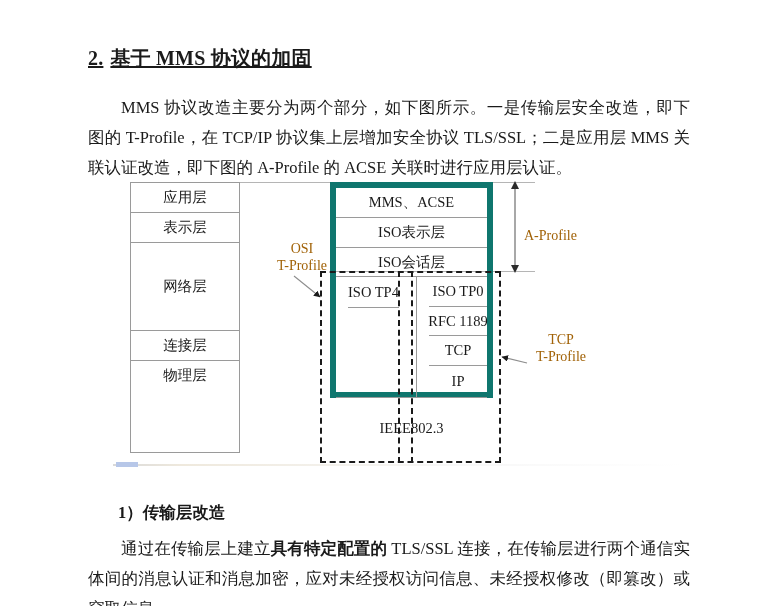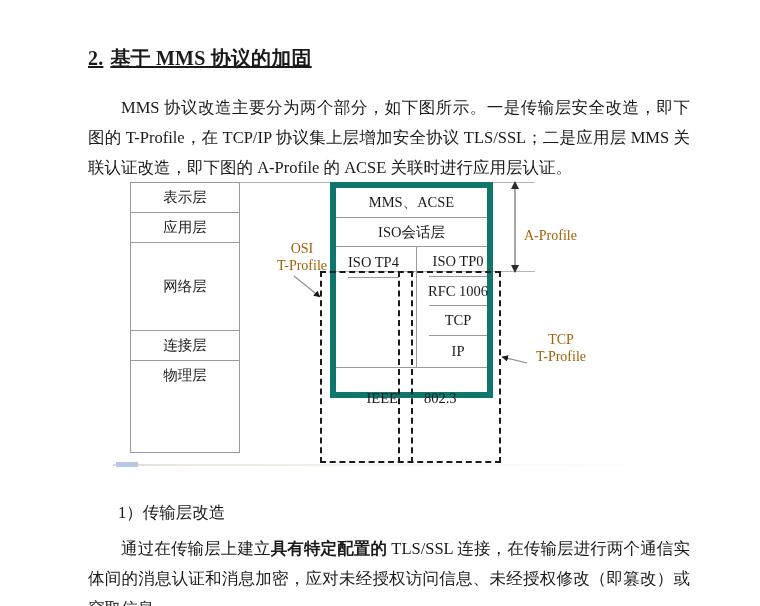--- a/index.html
+++ b/index.html
@@ -53,21 +53,21 @@
     top: 517px;
     width: 602px;
     text-indent: 33px;
   }
 
   .h3 {
     position: absolute;
     left: 118px;
     top: 485px;
     font-size: 16.5px;
-    font-weight: normal;
+    font-weight: bold;
     white-space: nowrap;
   }
 
   b.strong { font-weight: bold; }
 
   
   #protocol-diagram {
     position: absolute;
     left: 0;
     top: 0;
@@ -206,46 +206,47 @@
 
   <p class="para" id="intro-paragraph">MMS 协议改造主要分为两个部分，如下图所示。一是传输层安全改造，即下图的 T-Profile，在 TCP/IP 协议集上层增加安全协议 TLS/SSL；二是应用层 MMS 关联认证改造，即下图的 A-Profile 的 ACSE 关联时进行应用层认证。</p>
 
   <div id="protocol-diagram">
 
     <div class="hrule" style="left:130px; top:182px; width:405px;"></div>
 
     <div class="hrule" style="left:330px; top:271px; width:205px;"></div>
 
     <div id="osi-stack">
+      <div class="row" style="height:30px">应用层</div>
       <div class="row" style="height:30px">表示层</div>
-      <div class="row" style="height:30px">应用层</div>
       <div class="row" style="height:88px">网络层</div>
       <div class="row" style="height:30px">连接层</div>
       <div class="row" style="height:29px">物理层</div>
     </div>
 
     <div id="mms-stack">
       <div class="row" style="height:30px">MMS、ACSE</div>
+      <div class="row" style="height:30px">ISO表示层</div>
       <div class="row" style="height:29px">ISO会话层</div>
 
       <div class="split-wrap" style="height:120px;">
         <div class="split-col left">
           <div class="subrow" style="height:31px">ISO TP4</div>
         </div>
         <div class="split-col gap"></div>
         <div class="split-col right" style="box-sizing:border-box;border-left:1px solid #9a9a9a;">
           <div class="subrow" style="height:30px">ISO TP0</div>
-          <div class="subrow" style="height:29px">RFC 1006</div>
+          <div class="subrow" style="height:29px">RFC 1189</div>
           <div class="subrow" style="height:30px">TCP</div>
           <div class="subrow last" style="height:31px">IP</div>
         </div>
       </div>
 
       <div class="row" style="height:61px; border-top:1px solid #9a9a9a; border-bottom:none; justify-content:center; gap:0;">
-        <span style="padding-right:26px;">IEEE</span>
+        <span style="">IEEE</span>
         <span>802.3</span>
       </div>
     </div>
 
     <div id="tprofile-dashed"></div>
 
     <div class="dashed-vline" style="left:398px; top:271px; height:192px;"></div>
     <div class="dashed-vline" style="left:411px; top:271px; height:192px;"></div>
 
     <div class="dlabel" style="left:266px; top:240px; width:72px;text-align:center;">

